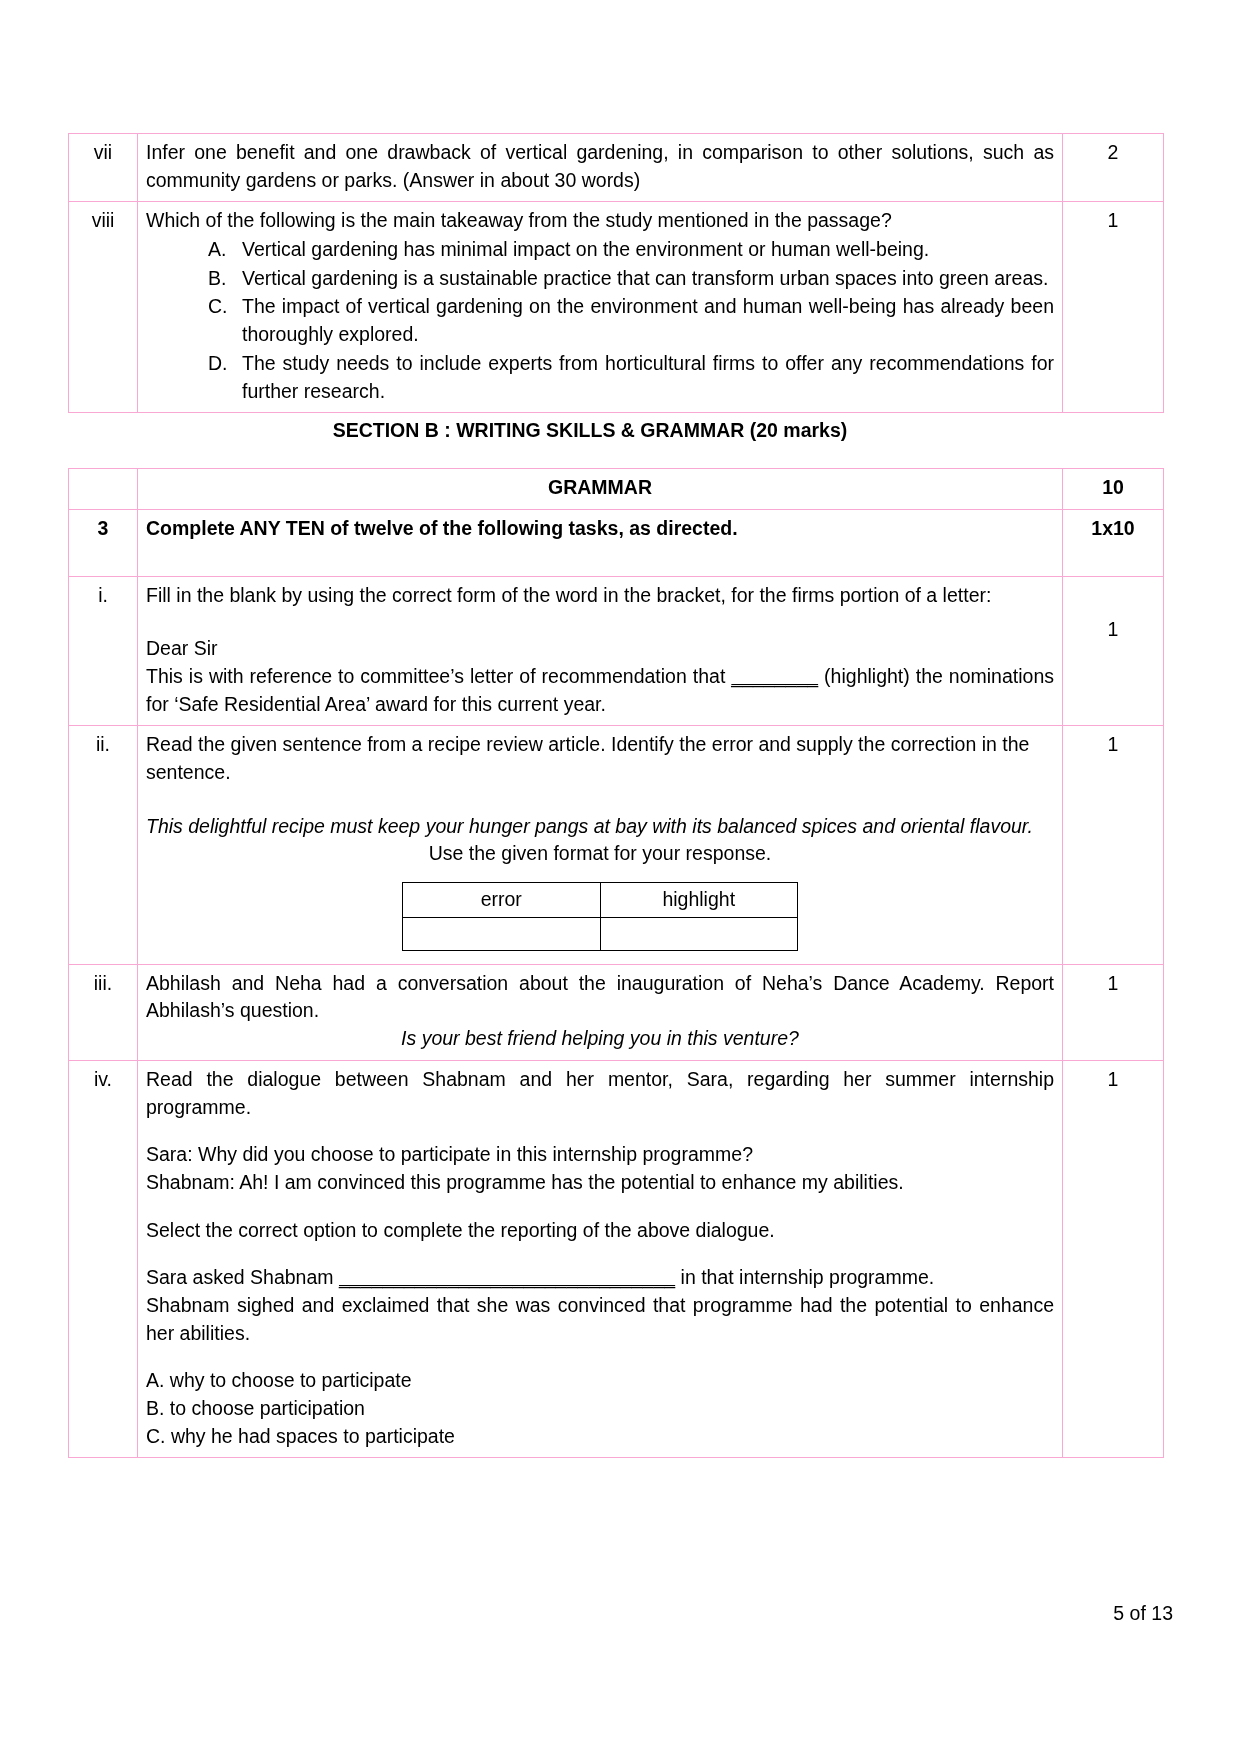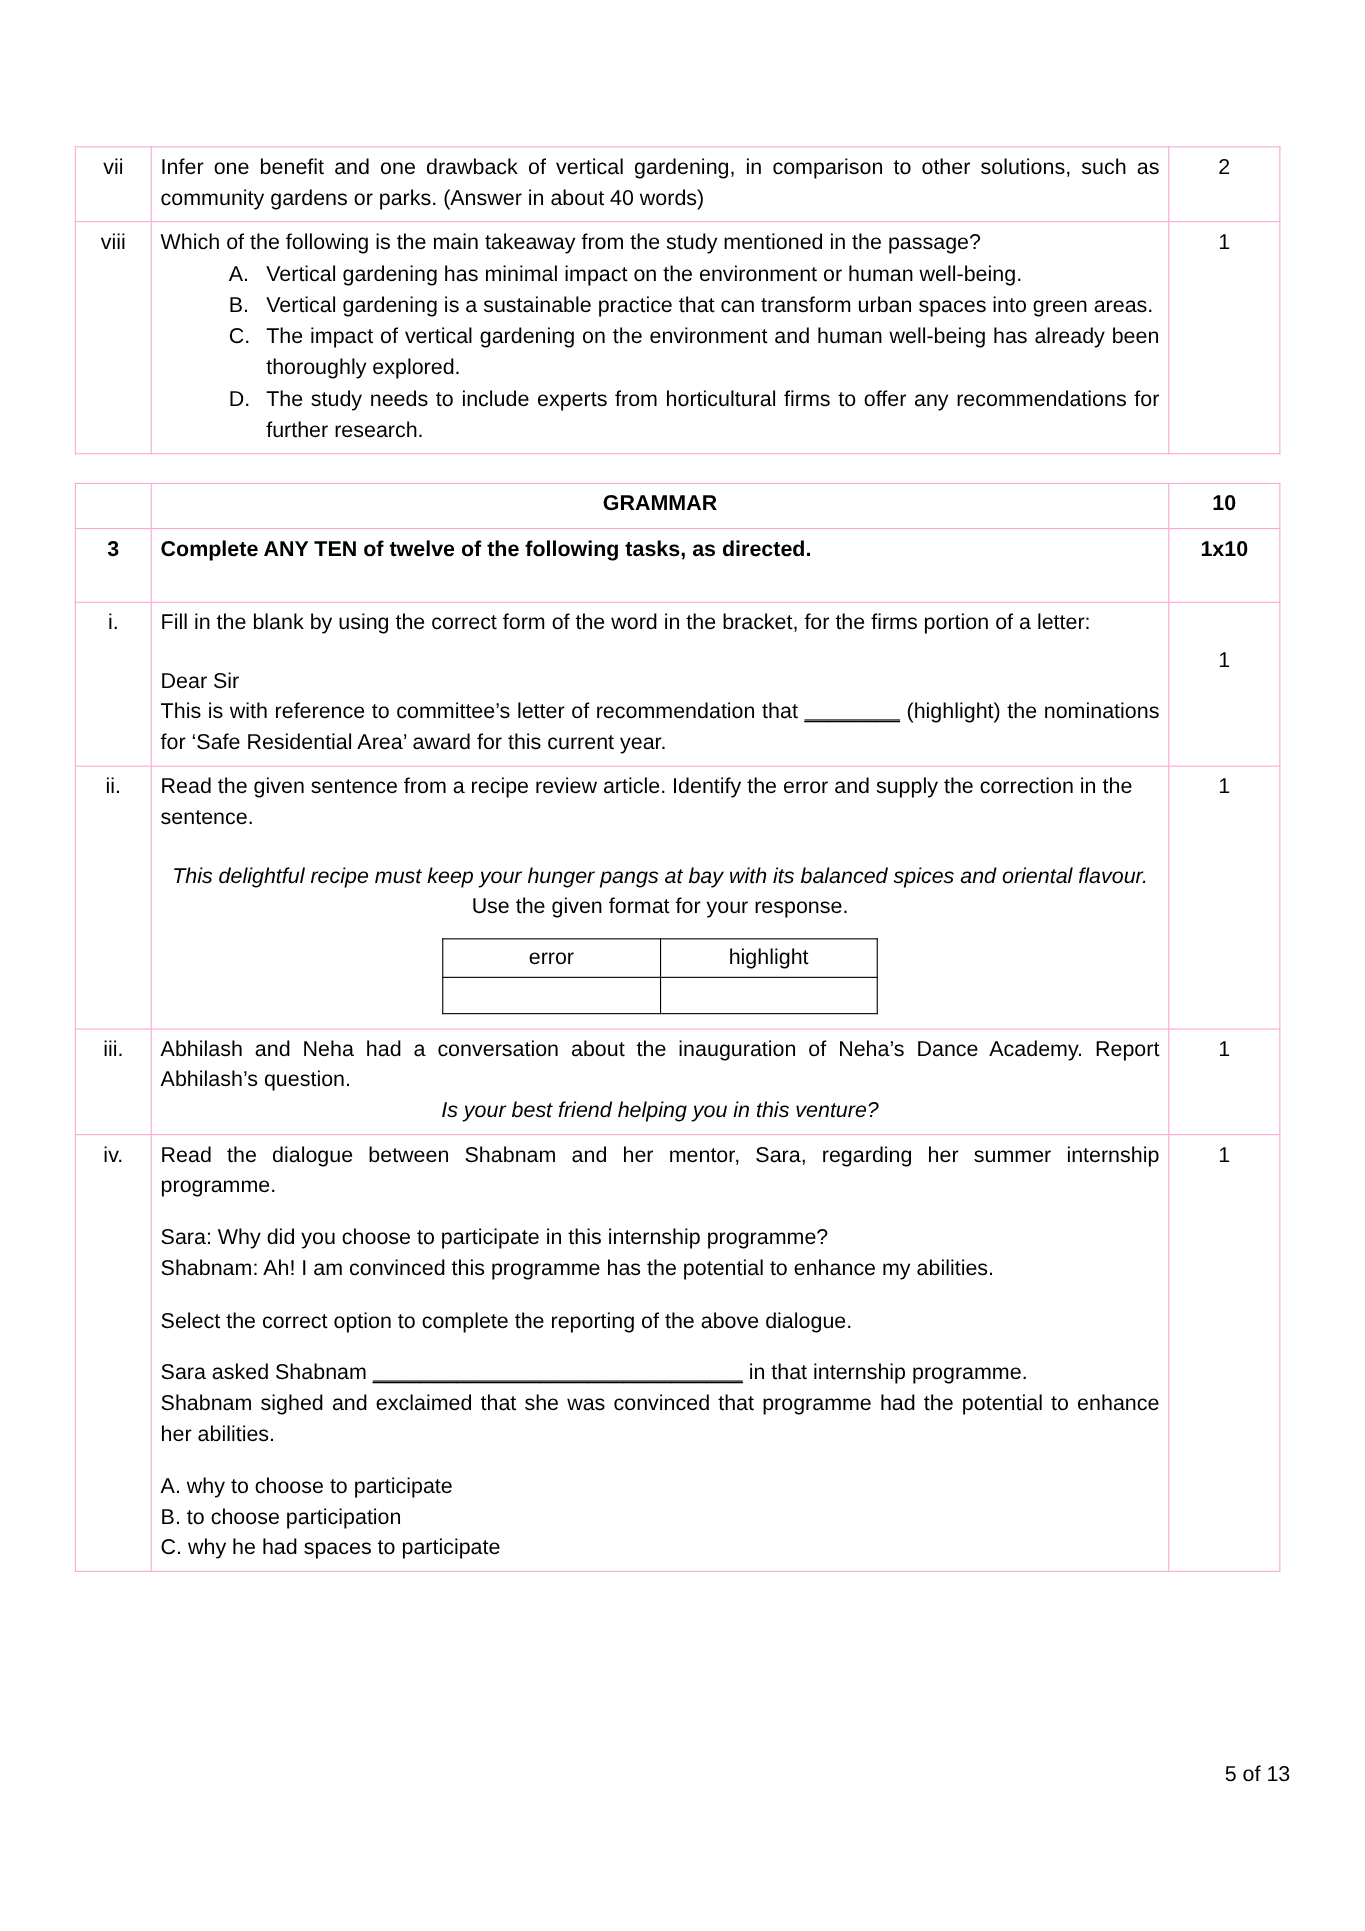--- a/index.html
+++ b/index.html
@@ -41,21 +41,21 @@
     font-size: 19.5px;
     line-height: 1.42;
   }
   .col-rn { width: 52px; text-align: center; }
   .col-body { width: 908px; }
   .col-marks { width: 84px; text-align: center; }
 
   .just { text-align: justify; text-align-last: left; }
   .center { text-align: center; }
   .bold { font-weight: bold; }
-  .italic { font-style: italic; text-align: center; }
+  .italic { font-style: italic; }
 
   .opts {
     margin: 0;
     padding: 0;
     list-style: none;
   }
   .opts li {
     display: flex;
     margin-left: 62px;
     margin-top: 1px;
@@ -123,21 +123,21 @@
 </head>
 <body>
 
 <div class="page">
   <div class="content">
 
     <table class="qtable">
       <tbody>
         <tr>
           <td class="col-rn">vii</td>
-          <td class="col-body just">Infer one benefit and one drawback of vertical gardening, in comparison to other solutions, such as community gardens or parks. (Answer in about 40 words)</td>
+          <td class="col-body just">Infer one benefit and one drawback of vertical gardening, in comparison to other solutions, such as community gardens or parks. (Answer in about 30 words)</td>
           <td class="col-marks">2</td>
         </tr>
         <tr>
           <td class="col-rn">viii</td>
           <td class="col-body">
             <div class="p0">Which of the following is the main takeaway from the study mentioned in the passage?</div>
             <ul class="opts">
               <li>
                 <span class="lbl">A.</span>
                 <span class="txt">Vertical gardening has minimal impact on the environment or human well-being.</span>
@@ -154,20 +154,21 @@
                 <span class="lbl">D.</span>
                 <span class="txt">The study needs to  include experts from horticultural firms to offer any recommendations for further research.</span>
               </li>
             </ul>
           </td>
           <td class="col-marks">1</td>
         </tr>
       </tbody>
     </table>
 
+    <div class="section-head">SECTION B : WRITING SKILLS  &amp; GRAMMAR (20 marks)</div>
 
     <div class="gap-block"></div>
 
     <table class="qtable">
       <tbody>
         <tr>
           <td class="col-rn"></td>
           <td class="col-body center bold">GRAMMAR</td>
           <td class="col-marks bold">10</td>
         </tr>

